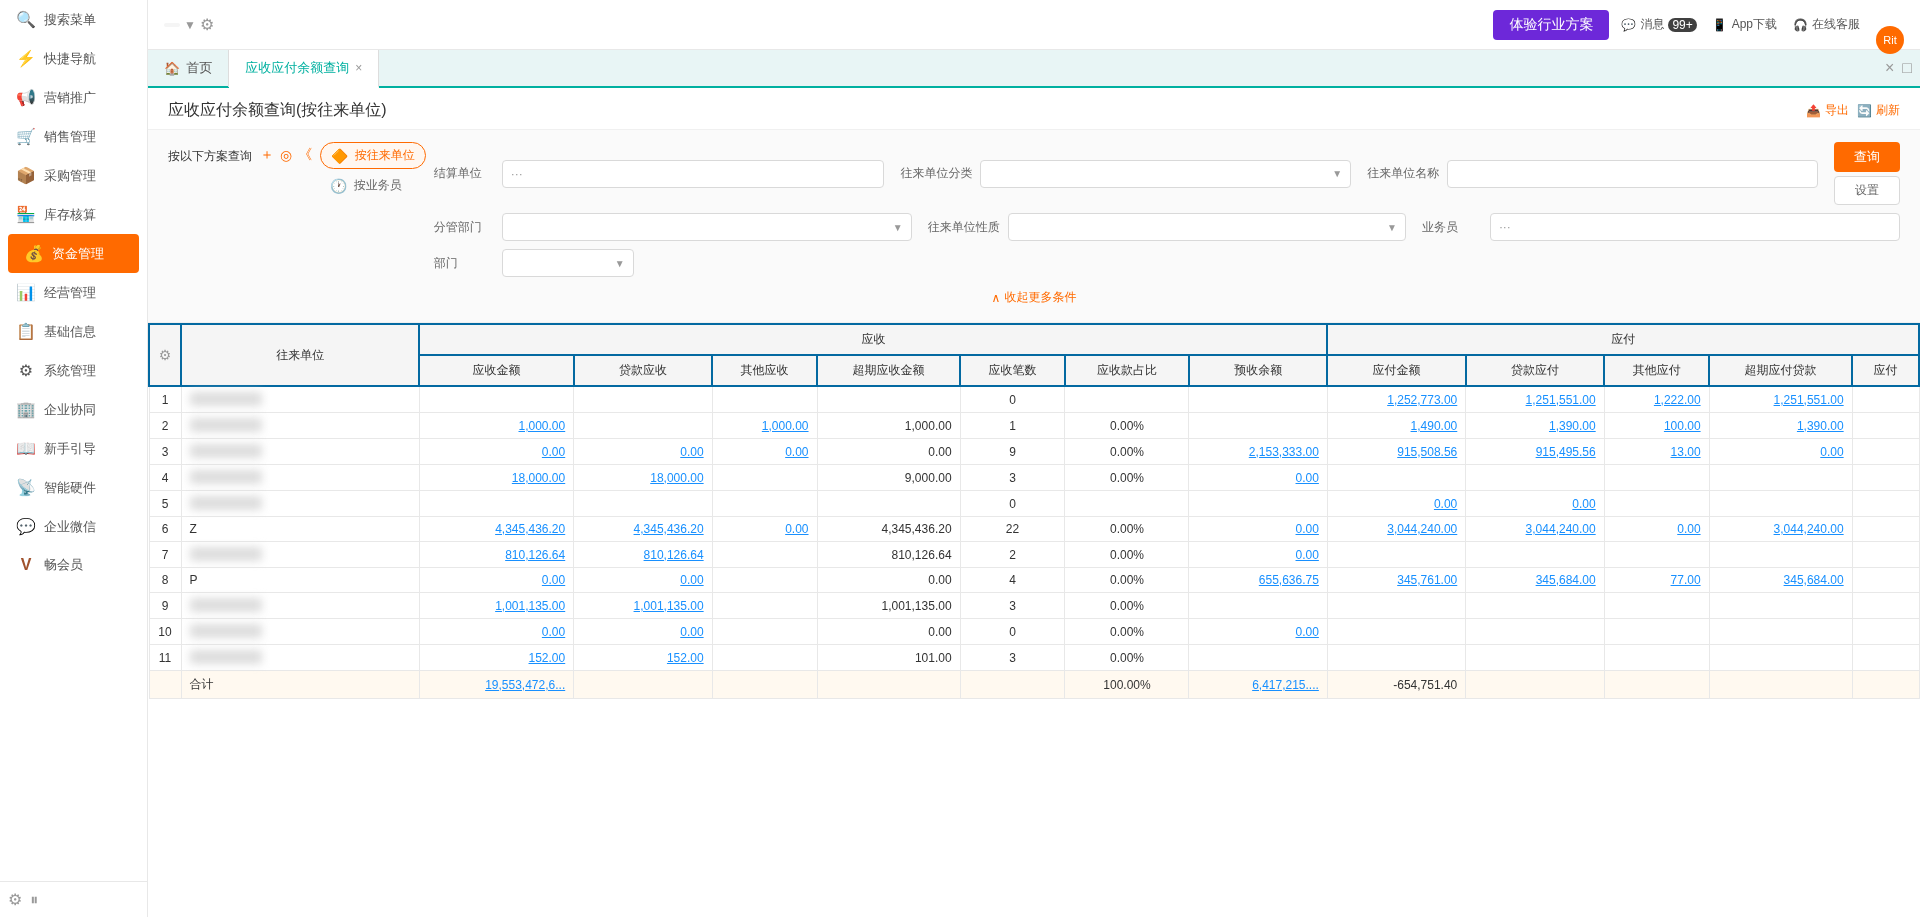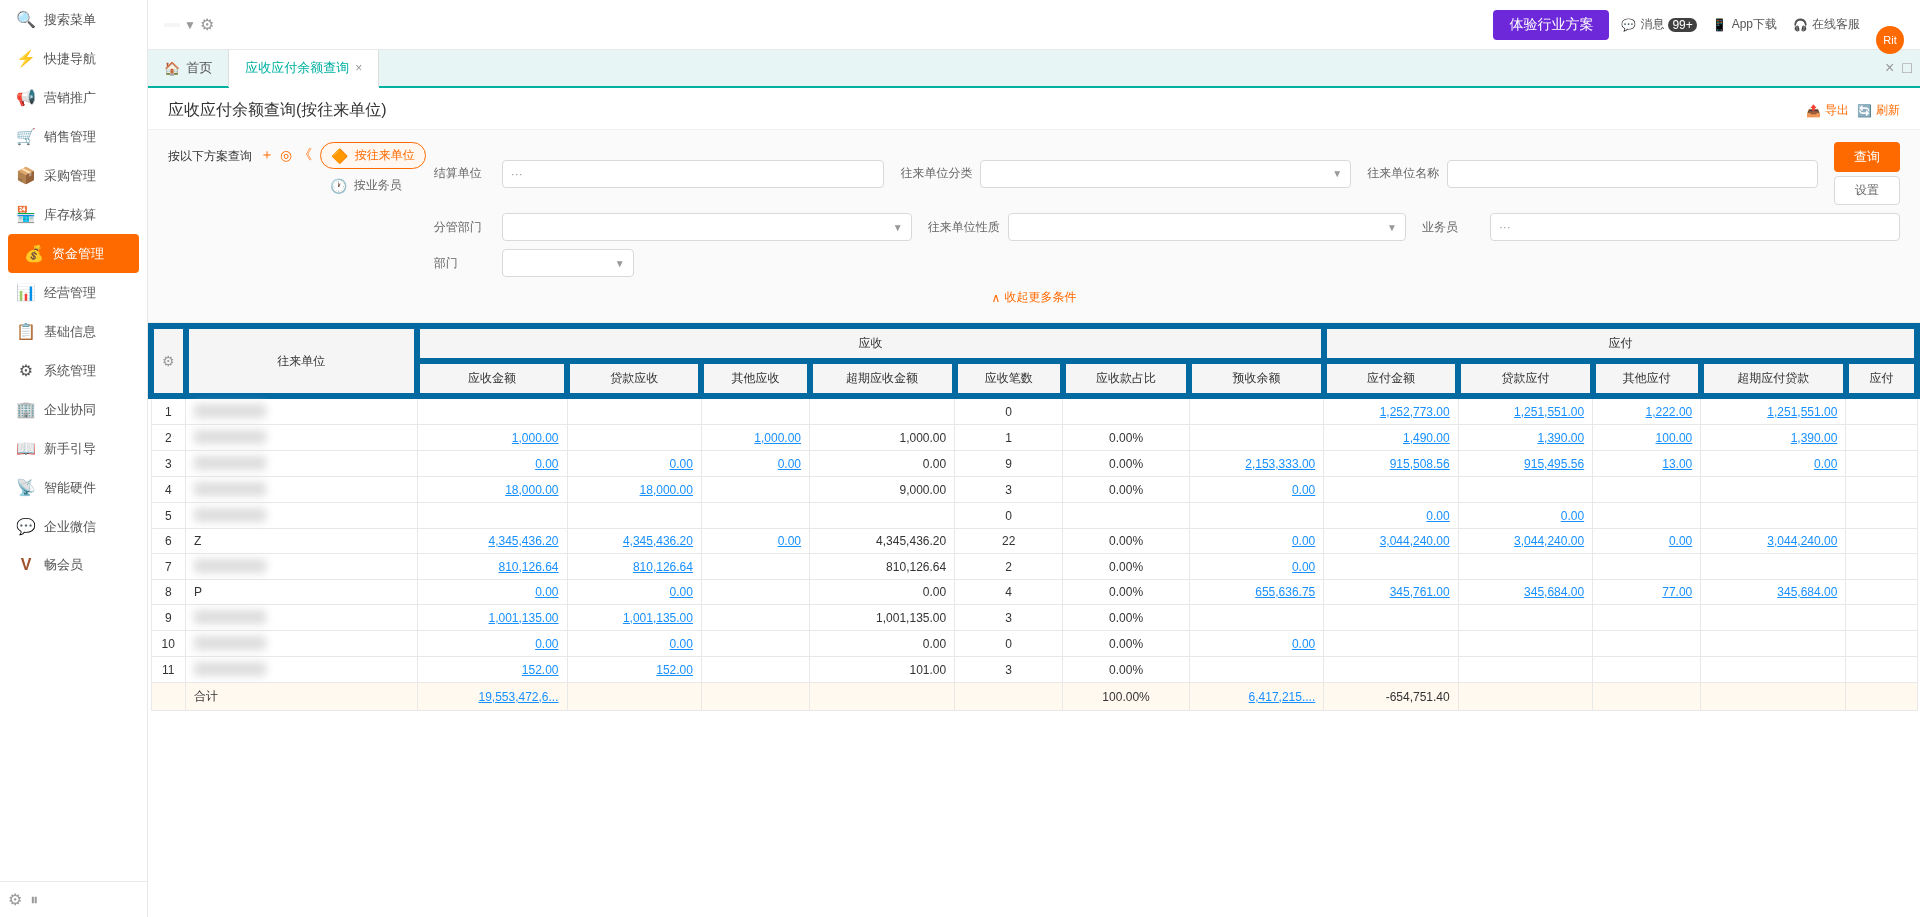--- a/index.html
+++ b/index.html
@@ -123,21 +123,21 @@
     
     .collapse-bar {
       display: flex; align-items: center; justify-content: center;
       padding: 4px; color: #ff6a00; font-size: 12px; cursor: pointer; gap: 4px;
     }
     
     
     .table-container { flex: 1; overflow: auto; }
     .data-table { width: 100%; border-collapse: collapse; font-size: 12px; }
     .data-table th {
-      background: #f5f5f5; border: 6px solid #0369a1; padding: 6px 8px;
+      background: #f5f5f5; border: 2px solid #0369a1; padding: 6px 8px;
       text-align: center; color: #333; font-weight: 500; white-space: nowrap;
     }
     .data-table td {
       border: 1px solid #e8e8e8; padding: 5px 8px; text-align: right;
       white-space: nowrap; color: #333;
     }
     .data-table td.center { text-align: center; }
     .data-table td.left { text-align: left; }
     .data-table .link { color: #1890ff; text-decoration: underline; cursor: pointer; }
     .settings-icon { color: #999; font-size: 14px; cursor: pointer; }

